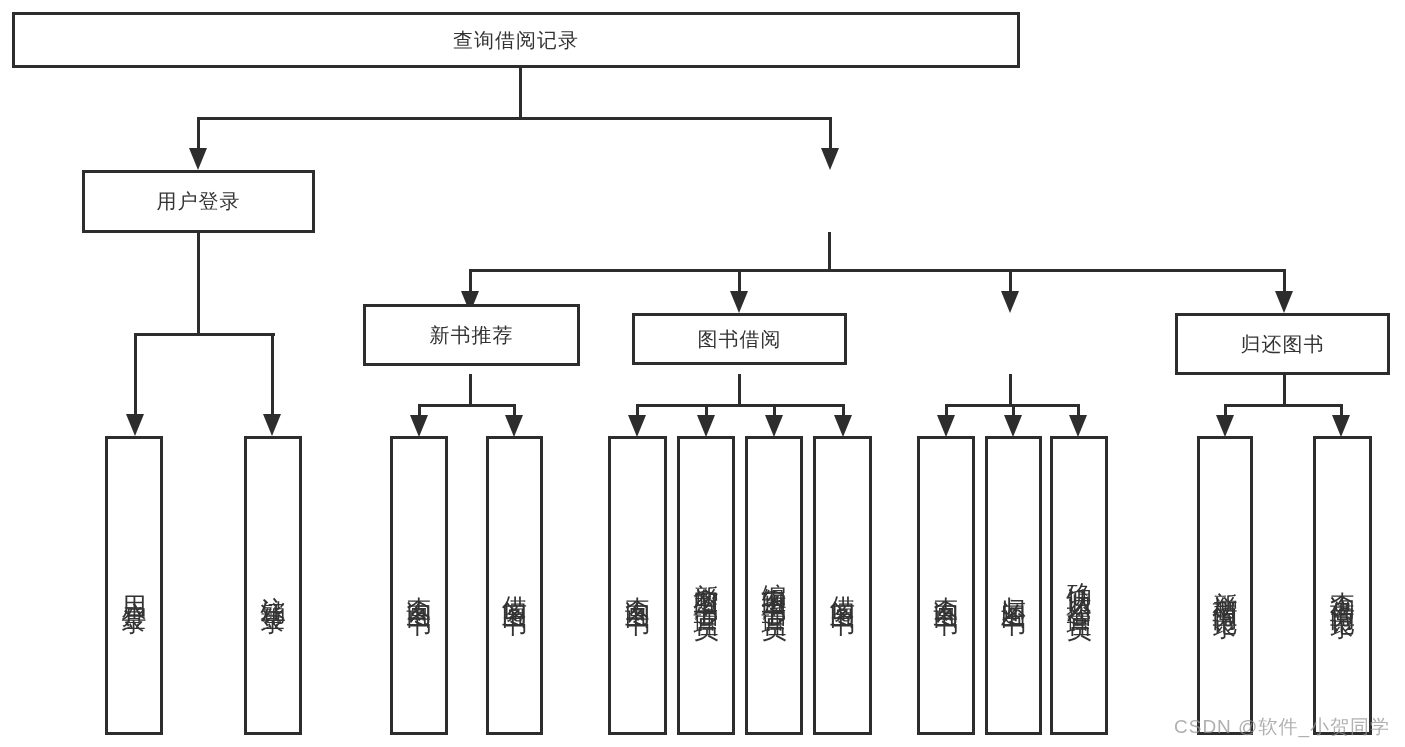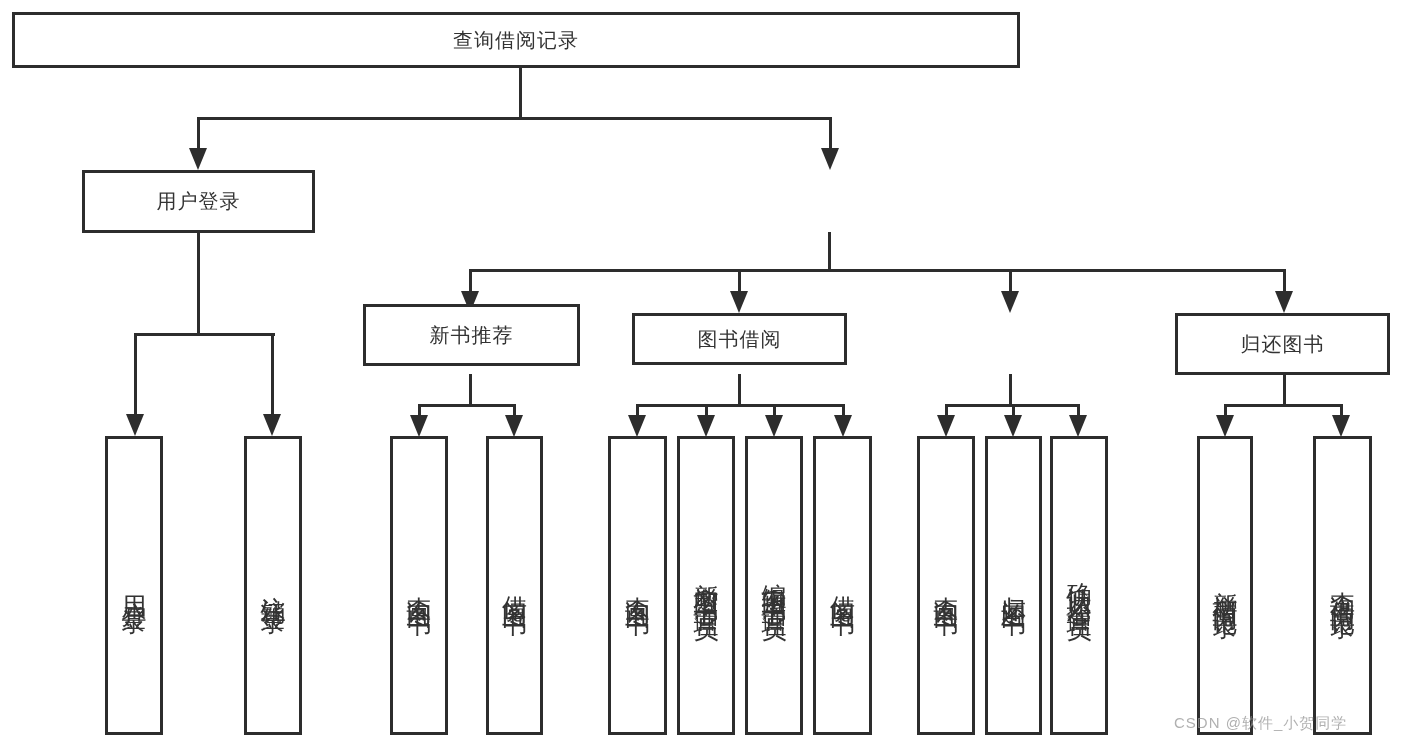--- a/index.html
+++ b/index.html
@@ -31,21 +31,21 @@
   .ln{position:absolute;background:#2d2d2d;}
   .arrow{
     position:absolute;width:0;height:0;
     border-left:9px solid transparent;
     border-right:9px solid transparent;
     border-top:22px solid #2d2d2d;
   }
   .watermark{
     position:absolute;
     left:1174px;top:714px;
-    font-size:15px;
+    font-size:19px;
     color:rgba(150,150,150,0.75);
     white-space:nowrap;
     letter-spacing:1px;
     text-align:center;
   }
 </style>
 </head>
 <body>
 
 <div id="canvas">

